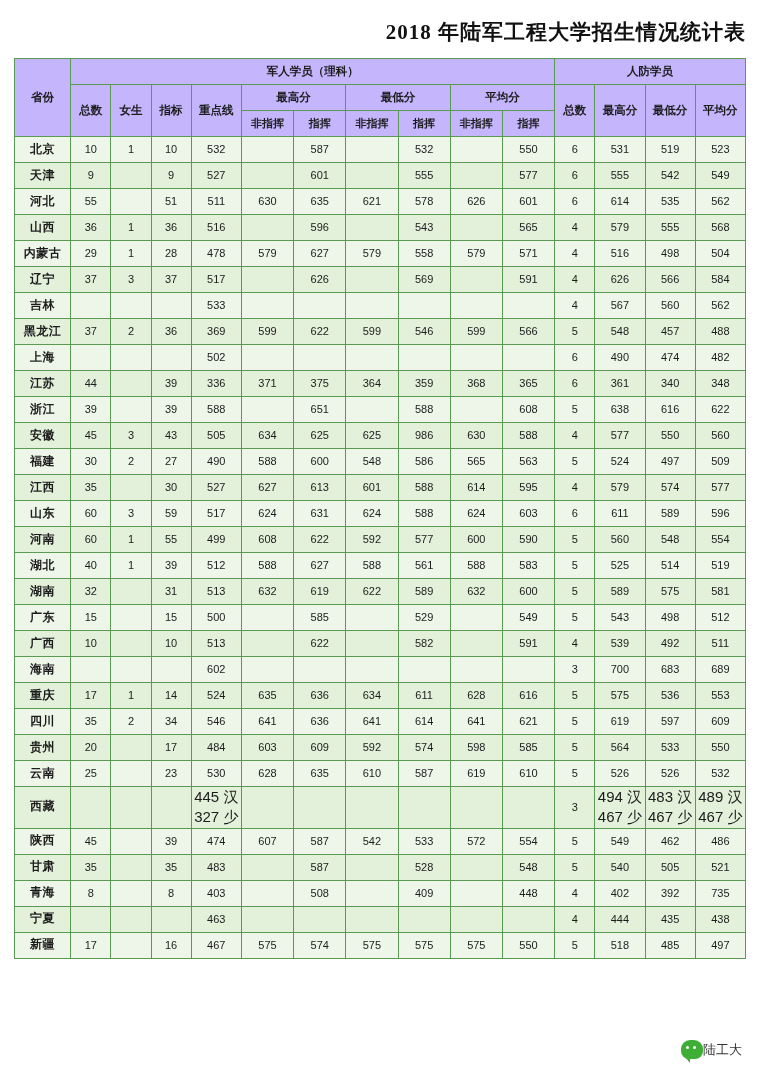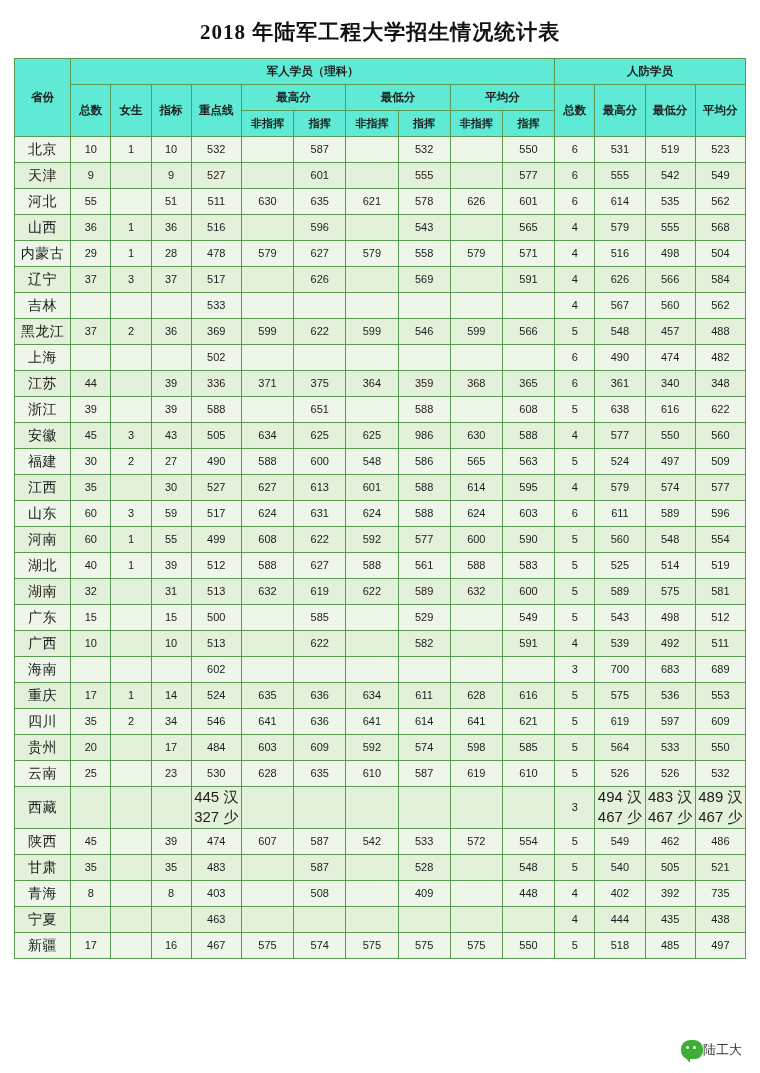--- a/index.html
+++ b/index.html
@@ -5,21 +5,21 @@
   html,body{margin:0;padding:0;}
   body{
     width:760px;height:1073px;
     background:#ffffff;
     font-family:"Liberation Sans","DejaVu Sans",sans-serif;
     color:#1a1a1a;
     overflow:hidden;
   }
   .page{position:relative;width:760px;height:1073px;box-sizing:border-box;padding:0 14px;}
   .title{
-    text-align:center;
+    text-align:right;
     font-family:"Liberation Serif","DejaVu Serif",serif;
     font-weight:bold;
     font-size:21px;
     letter-spacing:1px;
     color:#111;
     padding:18px 0 12px 0;
   }
   table{
     border-collapse:collapse;
     width:732px;
@@ -30,30 +30,30 @@
     border:1px solid #5a9a53;
     text-align:center;
     vertical-align:middle;
     padding:0;
     height:25px;
     font-weight:normal;
     color:#1c1c1c;
     line-height:1.15;
   }
   thead td{
-    background:#5eead4;
+    background:#c4b5fd;
     font-weight:bold;
     font-size:11.5px;
   }
   thead td.hdr-sub{font-size:11px;}
   tbody td{background:#eef6e9;}
   tbody tr.alt td{background:#e3f0da;}
   td.prov{
-    font-weight:normal;
-    font-size:14px;
+    font-weight:bold;
+    font-size:12px;
     letter-spacing:0.5px;
   }
   .tib{line-height:1.35;font-size:15px;}
   .footer{
     position:absolute;
     right:18px;
     bottom:14px;
     display:flex;
     align-items:center;
     gap:0;

